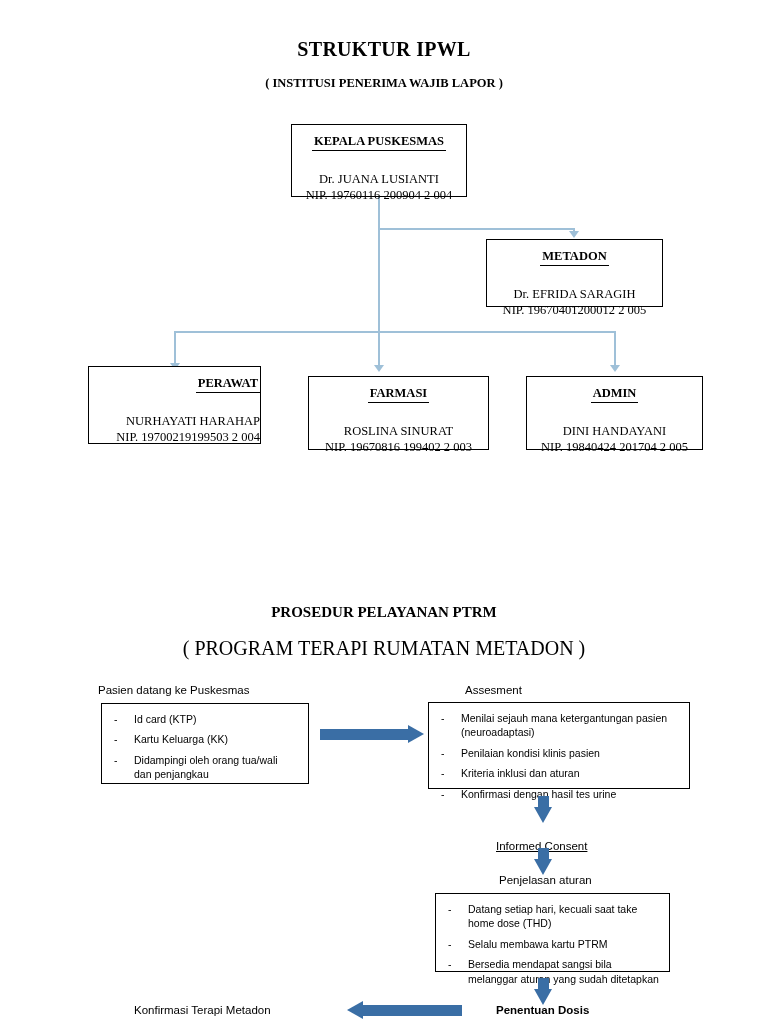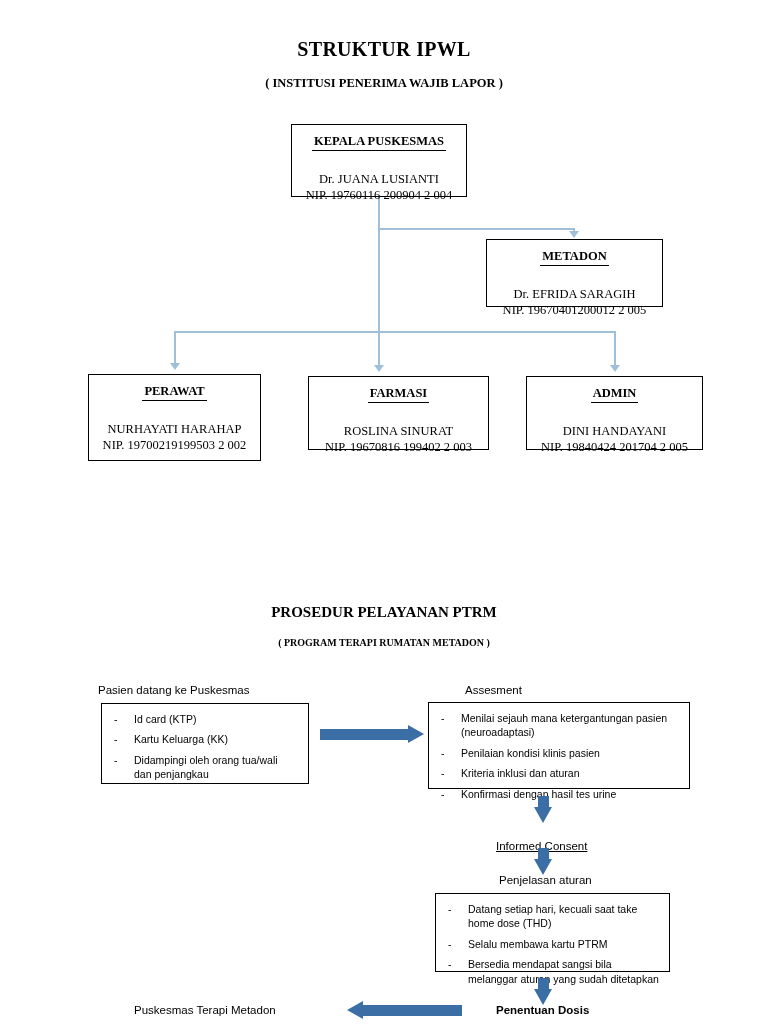--- a/index.html
+++ b/index.html
@@ -38,22 +38,22 @@
     top: 76px;
     font-size: 12.5px;
     font-weight: bold;
   }
   #prosedur-title {
     top: 604px;
     font-size: 15px;
   }
   #prosedur-subtitle {
     top: 637px;
-    font-size: 10px;
-    font-weight: bold;
+    font-size: 20px;
+    font-weight: normal;
   }
 
   
   .org-box {
     position: absolute;
     border: 1px solid #000000;
     box-sizing: border-box;
     text-align: center;
     font-family: "Liberation Serif", serif;
     background: #ffffff;
@@ -74,21 +74,21 @@
     font-size: 12.5px;
     line-height: 1.28;
   }
   .org-box .nip {
     font-size: 12.5px;
     line-height: 1.28;
   }
 
   #box-kepala { left: 291px; top: 124px; width: 176px; height: 73px; }
   #box-dokter { left: 486px; top: 239px; width: 177px; height: 68px; }
-  #box-perawat { left: 88px; top: 374px; width: 173px; height: 87px; }
+  #box-perawat { left: 88px; top: 366px; width: 173px; height: 78px; text-align: right; }
   #box-farmasi { left: 308px; top: 376px; width: 181px; height: 74px; }
   #box-admin { left: 526px; top: 376px; width: 177px; height: 74px; }
 
   
   .line {
     position: absolute;
     background: #9fc0d8;
   }
   .vline { width: 1.5px; }
   .hline { height: 1.5px; }
@@ -233,21 +233,21 @@
 
   <div class="org-box" id="box-dokter">
     <div class="role-wrap"><span class="role">METADON</span></div>
     <div class="person">Dr. EFRIDA SARAGIH</div>
     <div class="nip">NIP. 19670401200012 2 005</div>
   </div>
 
   <div class="org-box" id="box-perawat">
     <div class="role-wrap"><span class="role">PERAWAT</span></div>
     <div class="person">NURHAYATI HARAHAP</div>
-    <div class="nip">NIP. 19700219199503 2 002</div>
+    <div class="nip">NIP. 19700219199503 2 004</div>
   </div>
 
   <div class="org-box" id="box-farmasi">
     <div class="role-wrap"><span class="role">FARMASI</span></div>
     <div class="person">ROSLINA SINURAT</div>
     <div class="nip">NIP. 19670816 199402 2 003</div>
   </div>
 
   <div class="org-box" id="box-admin">
     <div class="role-wrap"><span class="role">ADMIN</span></div>
@@ -311,15 +311,15 @@
     <div class="head" style="top:11px;"></div>
   </div>
 
   <div class="flow-label" style="left:496px; top:1004px;font-weight:bold;">Penentuan Dosis</div>
 
   <div class="blk-arrow-left" style="left:347px; top:1001px; width:115px;">
     <div class="shaft" style="left:16px; width:99px;"></div>
     <div class="head"></div>
   </div>
 
-  <div class="flow-label" style="left:134px; top:1004px;">Puskesmas Terapi Metadon</div>
+  <div class="flow-label" style="left:134px; top:1004px;">Konfirmasi Terapi Metadon</div>
 
 </div>
 
 </body></html>

